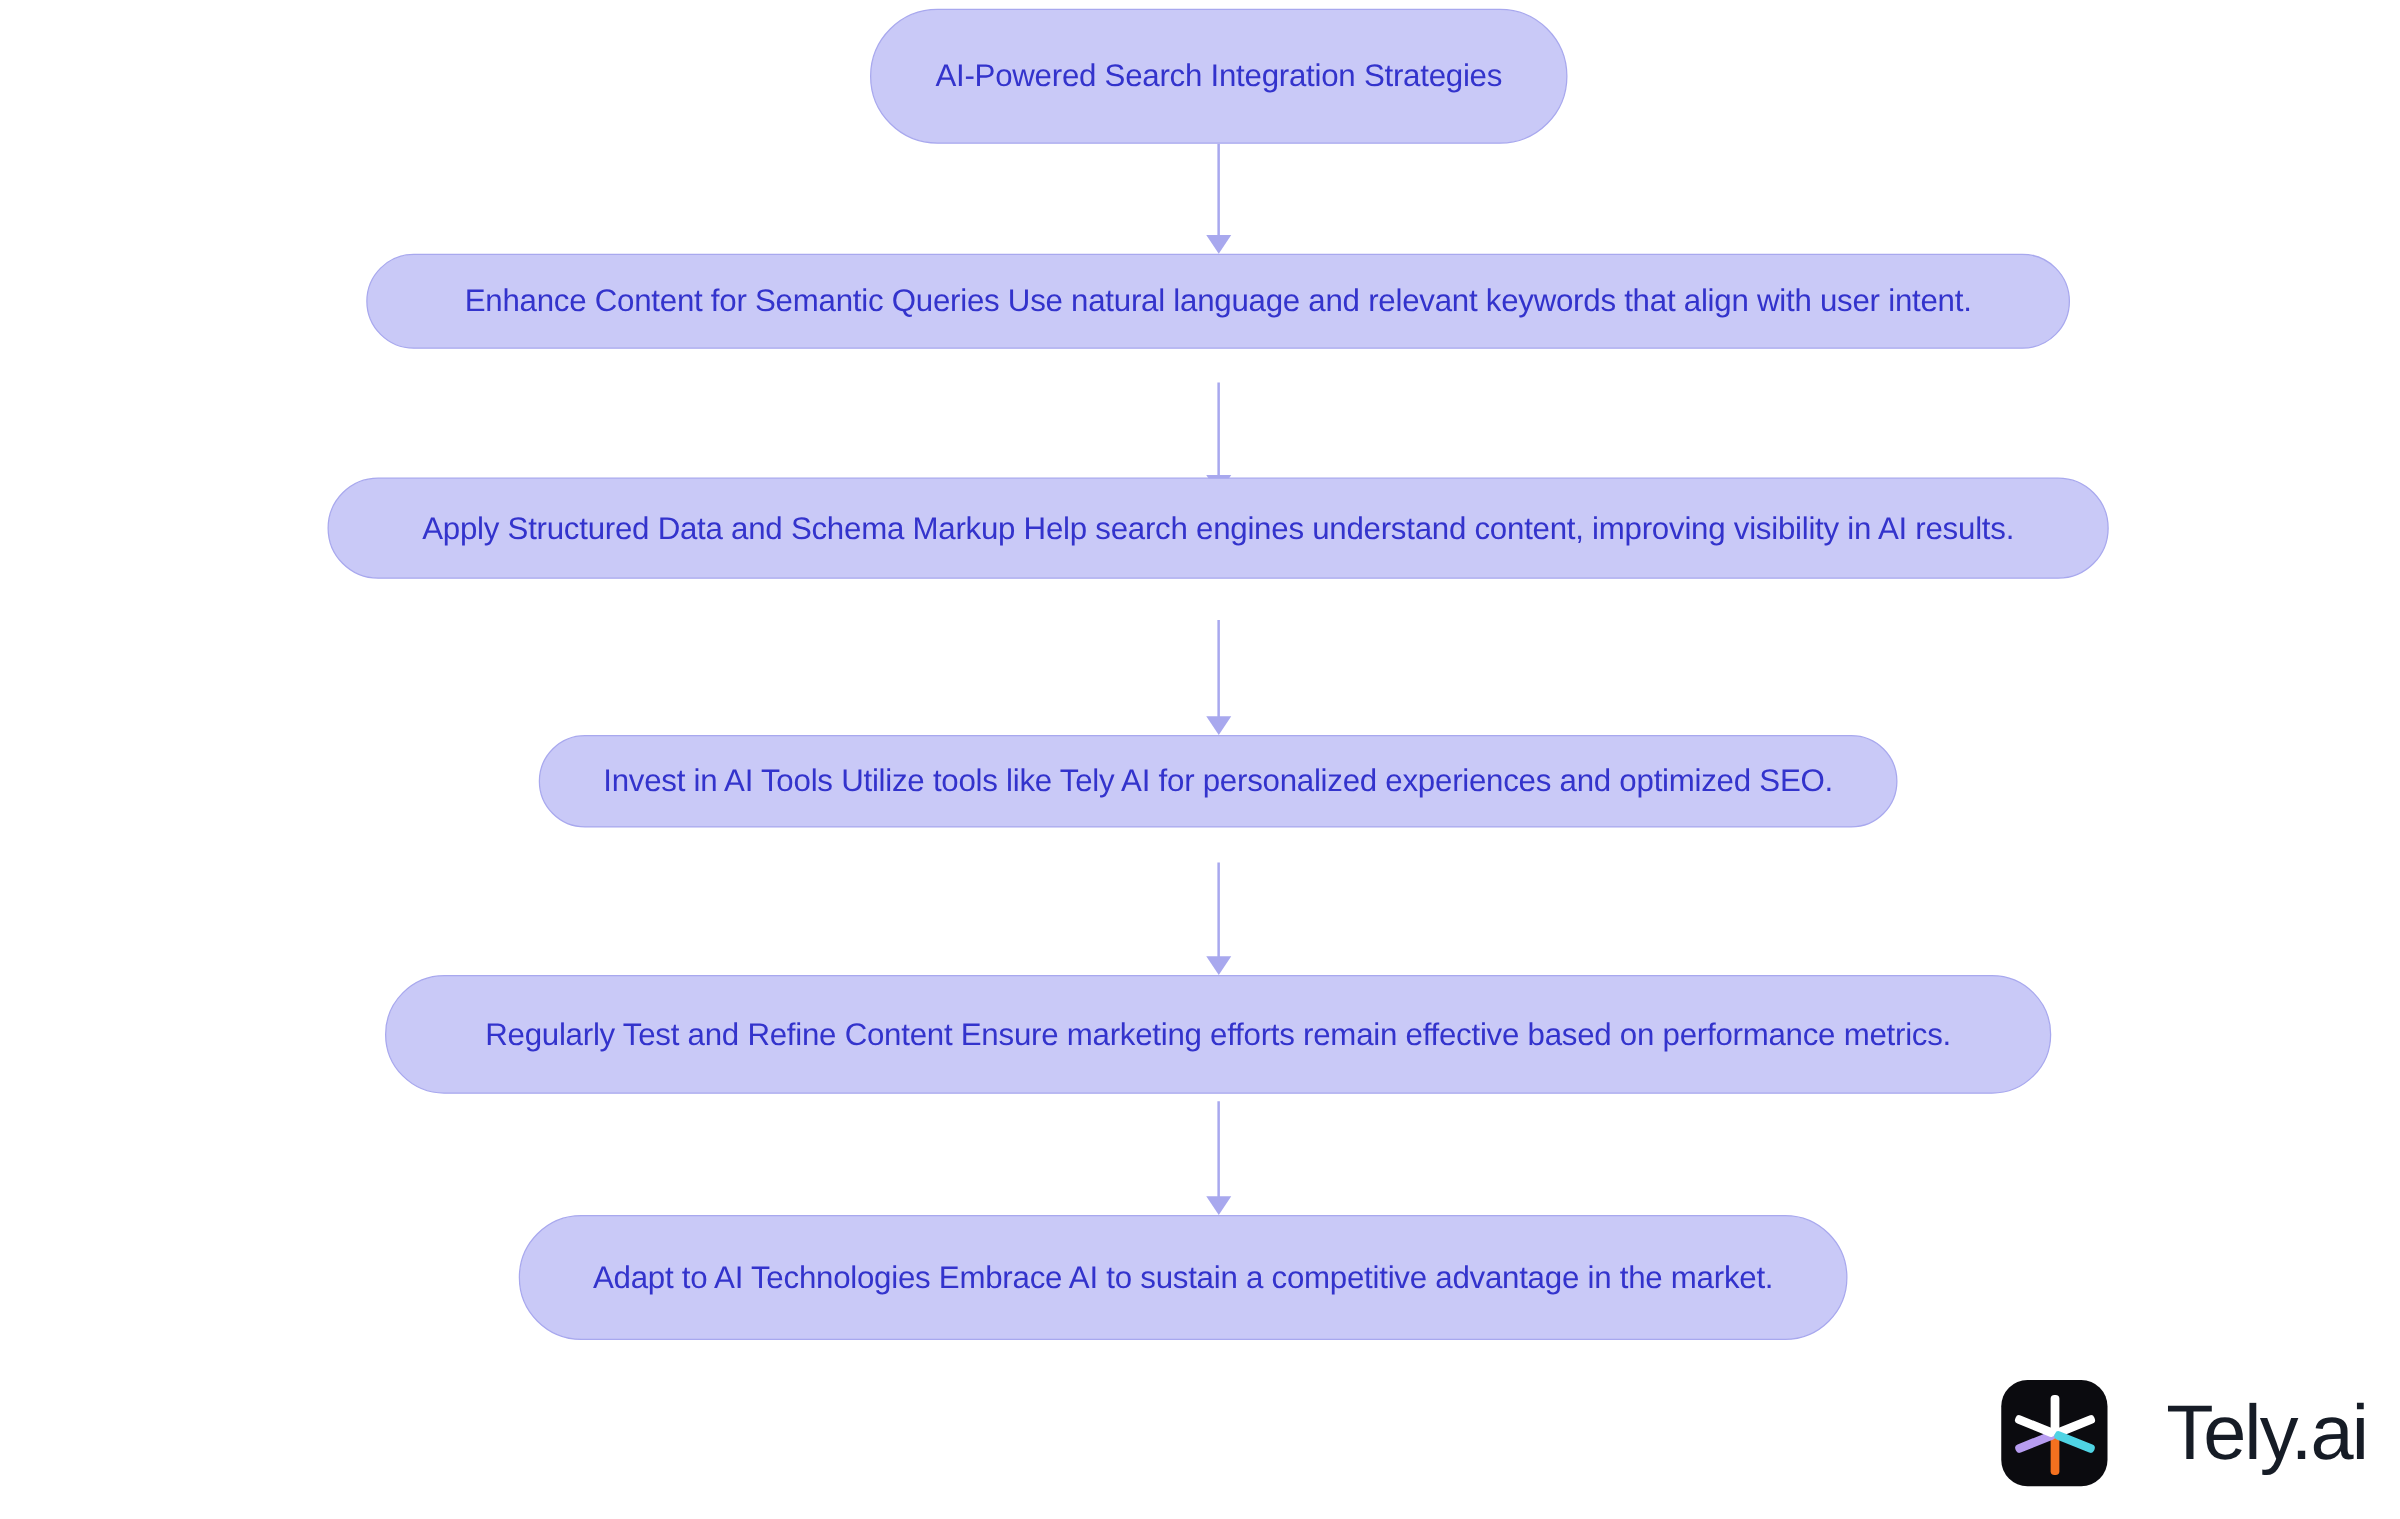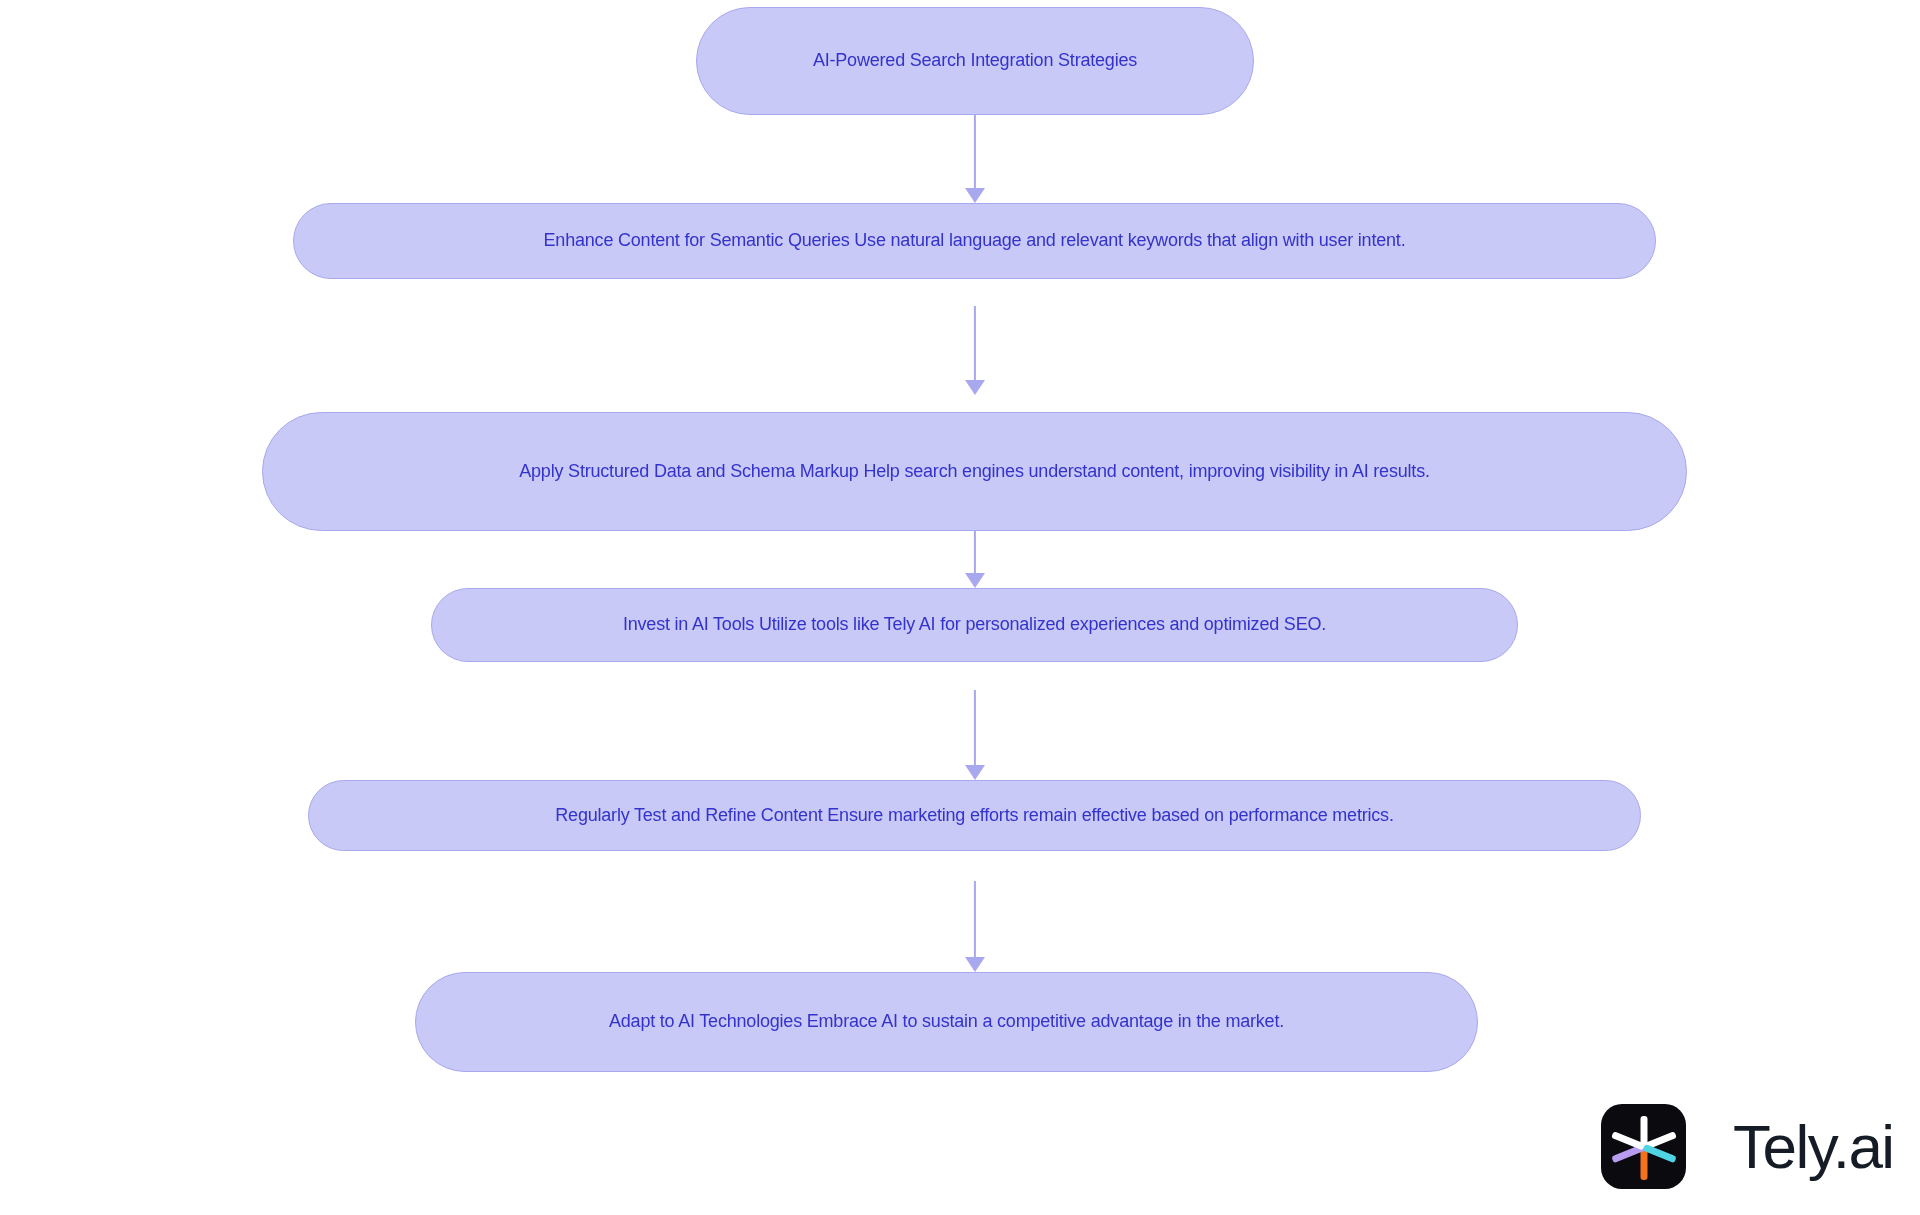--- a/index.html
+++ b/index.html
@@ -26,21 +26,21 @@
   .flow-node {
     position: absolute;
     box-sizing: border-box;
     background: #c9c9f7;
     border: 1.6px solid #a8a8ee;
     border-radius: 999px;
     display: flex;
     align-items: center;
     justify-content: center;
     color: #3333cc;
-    font-size: 18px;
+    font-size: 25px;
     font-weight: 400;
     letter-spacing: -0.2px;
     line-height: 1.2;
     white-space: nowrap;
     padding: 0 34px;
   }
 
   .node-label {
     display: block;
   }
@@ -134,27 +134,27 @@
     <div class="connector" style="left: 954.5px; top: 881px; height: 91px;">
       <div class="conn-line" style="height: 77px;"></div>
       <div class="conn-head"></div>
     </div>
     <div class="flow-node" style="left: 696px; top: 7px; width: 558px; height: 108px;">
       <span class="node-label">AI-Powered Search Integration Strategies</span>
     </div>
     <div class="flow-node" style="left: 293px; top: 203px; width: 1363px; height: 76px;">
       <span class="node-label">Enhance Content for Semantic Queries Use natural language and relevant keywords that align with user intent.</span>
     </div>
-    <div class="flow-node" style="left: 262px; top: 412px; width: 1425px; height: 119px;">
+    <div class="flow-node" style="left: 262px; top: 382px; width: 1425px; height: 81px;">
       <span class="node-label">Apply Structured Data and Schema Markup Help search engines understand content, improving visibility in AI results.</span>
     </div>
     <div class="flow-node" style="left: 431px; top: 588px; width: 1087px; height: 74px;">
       <span class="node-label">Invest in AI Tools Utilize tools like Tely AI for personalized experiences and optimized SEO.</span>
     </div>
-    <div class="flow-node" style="left: 308px; top: 780px; width: 1333px; height: 71px; justify-content: center;">
+    <div class="flow-node" style="left: 308px; top: 780px; width: 1333px; height: 95px; justify-content: center;">
       <span class="node-label">Regularly Test and Refine Content Ensure marketing efforts remain effective based on performance metrics.</span>
     </div>
     <div class="flow-node" style="left: 415px; top: 972px; width: 1063px; height: 100px;">
       <span class="node-label">Adapt to AI Technologies Embrace AI to sustain a competitive advantage in the market.</span>
     </div>
   </div>
 
 <div id="brand-logo">
   <div id="logo-mark">
     <span class="spoke spoke-v-top"></span>

